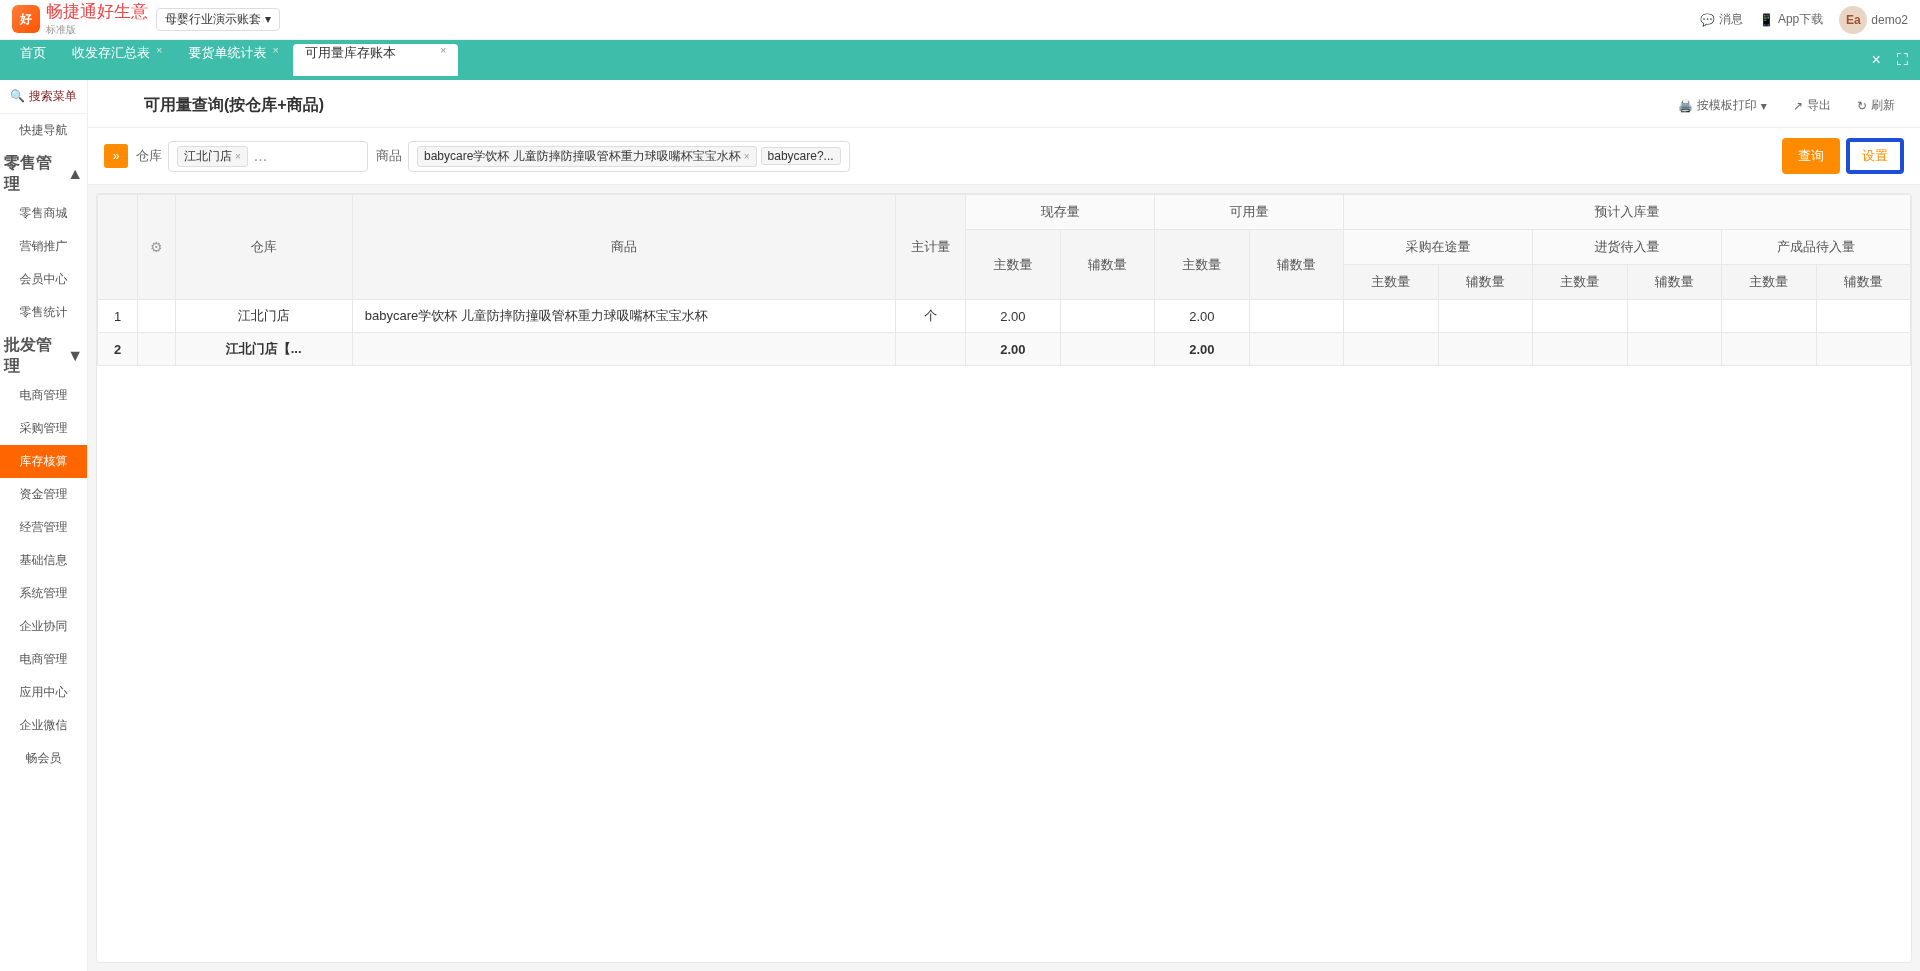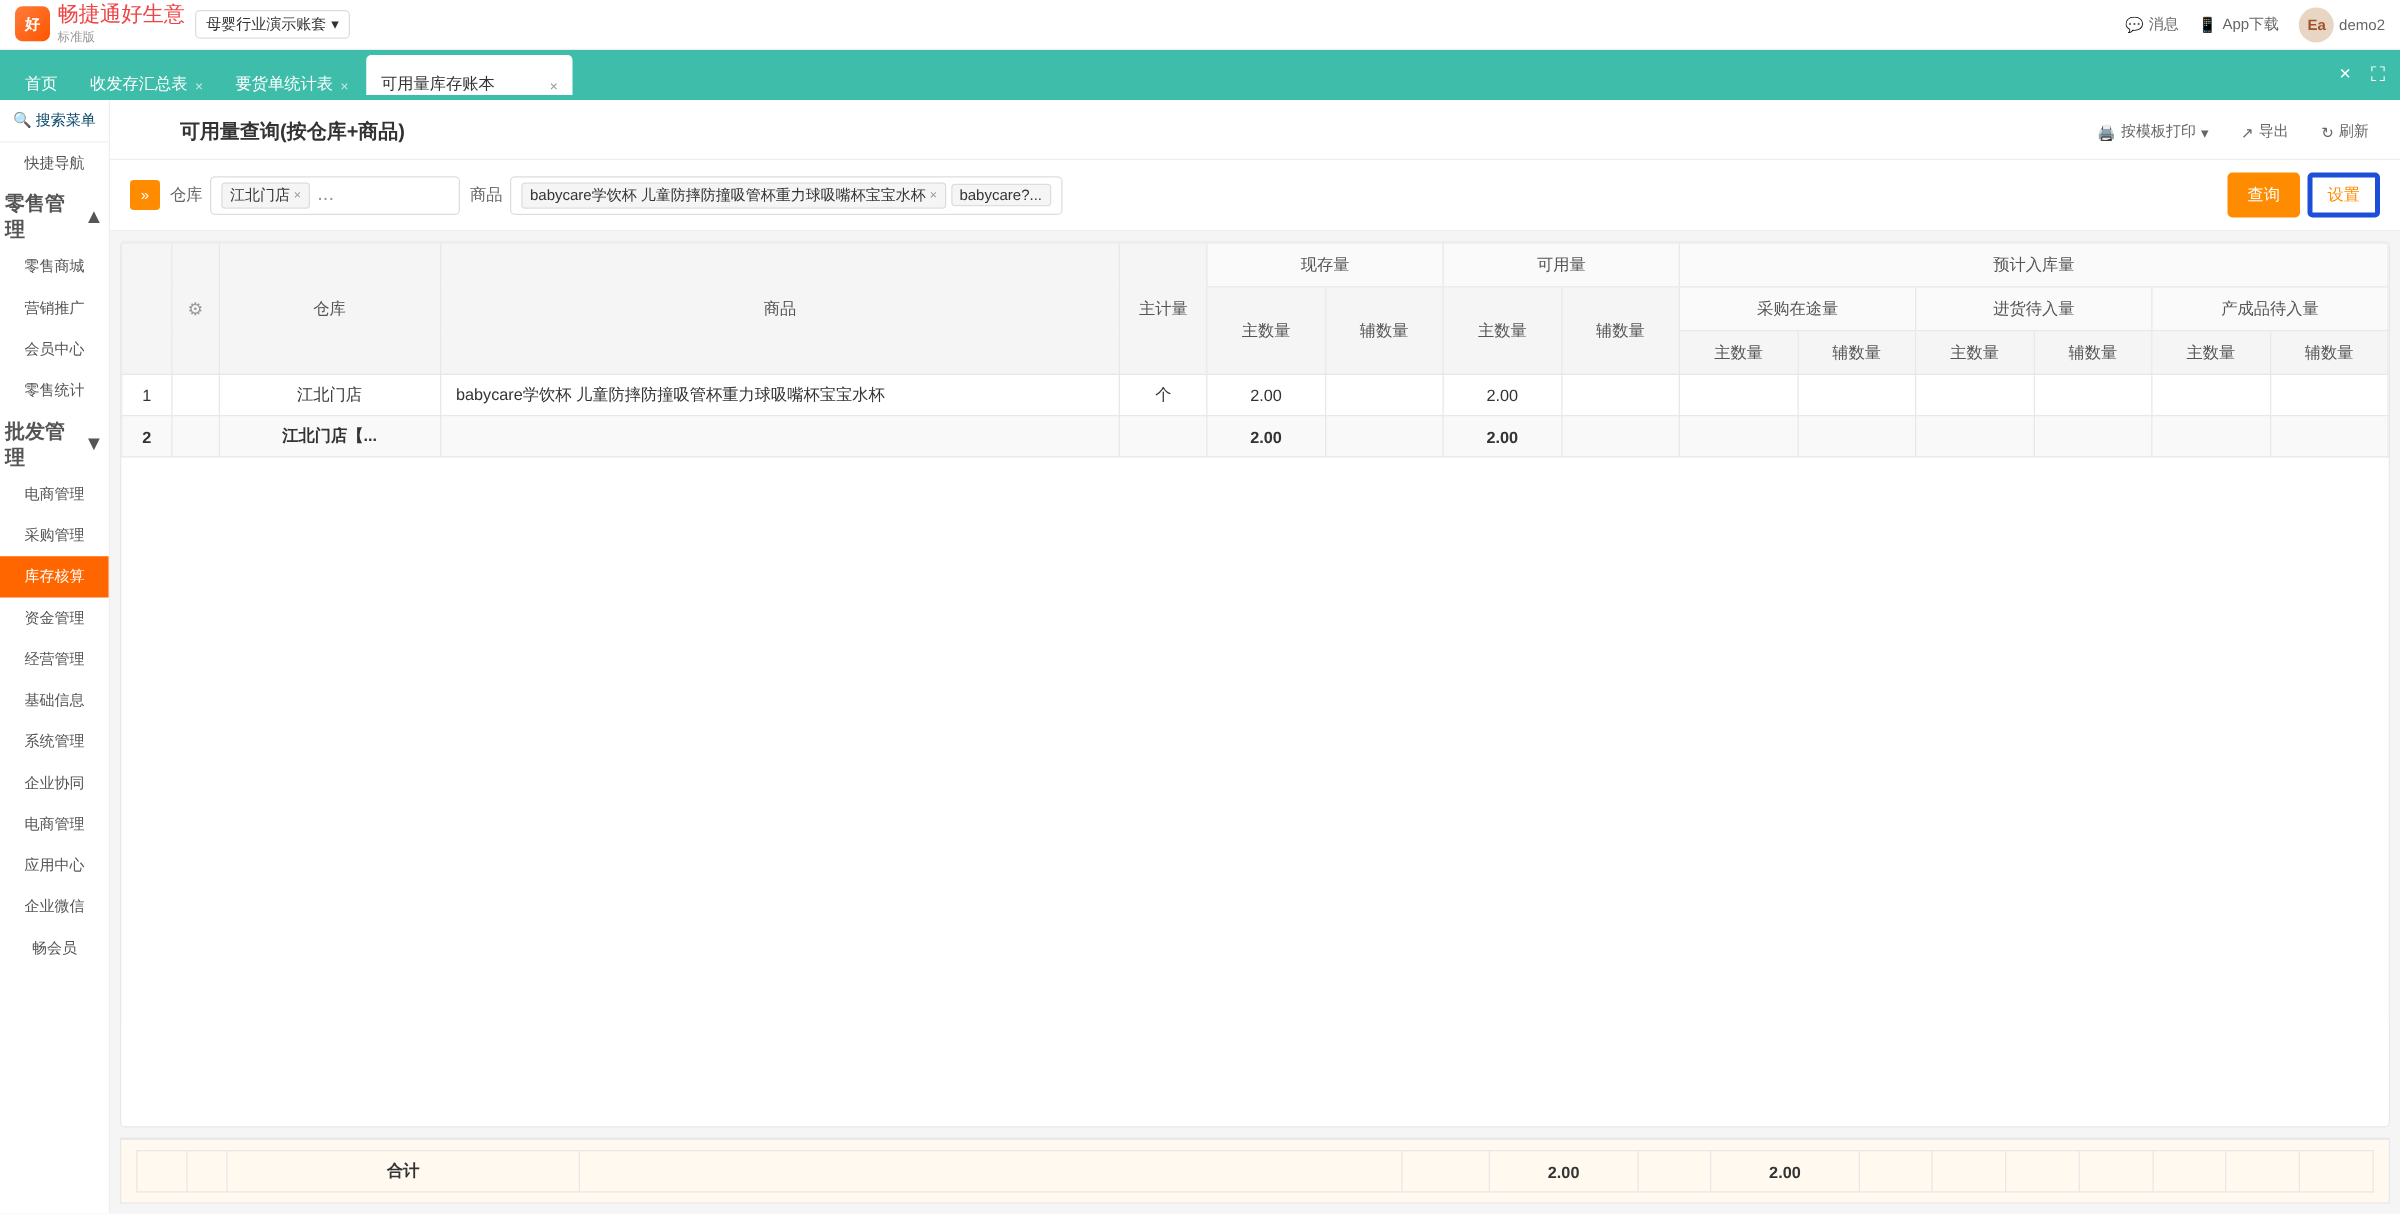--- a/index.html
+++ b/index.html
@@ -65,21 +65,21 @@
       display: flex;
       align-items: center;
       padding: 0 8px;
       flex-shrink: 0;
       gap: 2px;
       position: relative;
     }
     .nav-tab {
       height: 32px;
       padding: 0 12px;
-      display: flex; align-items: flex-end; gap: 6px;
+      display: flex; align-items: flex-start; gap: 6px;
       font-size: 13px;
       cursor: pointer;
       border-radius: 4px 4px 0 0;
       color: #fff;
       white-space: nowrap;
     }
     .nav-tab.active {
       background: #fff;
       color: #333;
       gap: 44px;
@@ -112,21 +112,21 @@
       width: 88px;
       background: #fff;
       border-right: 1px solid #eee;
       display: flex; flex-direction: column;
       overflow-y: auto;
       flex-shrink: 0;
     }
     .sidebar-search {
       padding: 8px;
       border-bottom: 1px solid #f0f0f0;
-      font-size: 12px; color: #0c4a6e; cursor: pointer;
+      font-size: 12px; color: #7f1d1d; cursor: pointer;
       text-align: center;
     }
     .sidebar-item {
       padding: 8px 4px;
       text-align: center;
       font-size: 12px;
       color: #555;
       cursor: pointer;
       display: flex; flex-direction: column; align-items: center;
     }
@@ -522,40 +522,15 @@
             <td></td>
             <td></td>
             <td></td>
             <td></td>
             <td></td>
           </tr>
         </tbody>
       </table>
     </div>
 
-    <div class="table-footer" style="margin: 0 8px 8px; border: 1px solid #e8e8e8; border-top: 2px solid #e8e8e8;">
-      <table style="width:100%; border-collapse: collapse;">
-        <tbody>
-            <tr>
-          <td style="width:40px;"></td>
-          <td style="width:32px;"></td>
-          <td style="min-width:120px;">
-            <span style="font-weight:bold;">合计</span>
-          </td>
-          <td style="min-width:280px;"></td>
-          <td style="width:70px;"></td>
-          <td style="text-align:center; font-weight:bold;">2.00</td>
-          <td style="text-align:center;"></td>
-          <td style="text-align:center; font-weight:bold;">2.00</td>
-          <td style="text-align:center;"></td>
-          <td></td>
-          <td></td>
-          <td></td>
-          <td></td>
-          <td></td>
-          <td></td>
-        </tr>
-      </tbody>
-        </table>
-    </div>
 
   </div>
 </div>
 
 </body></html>

